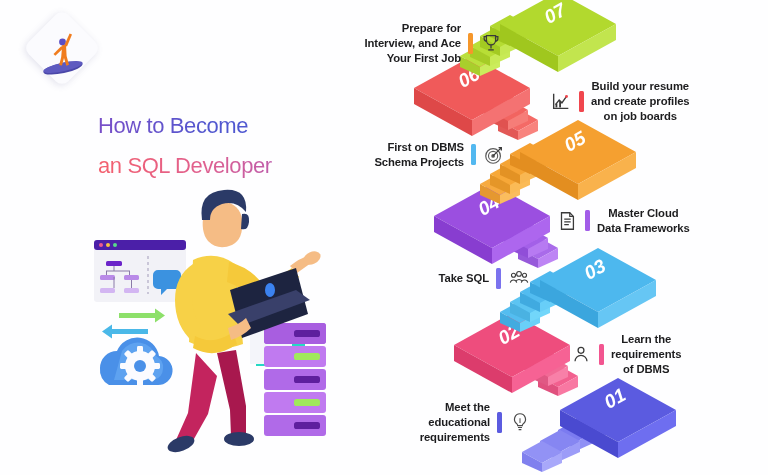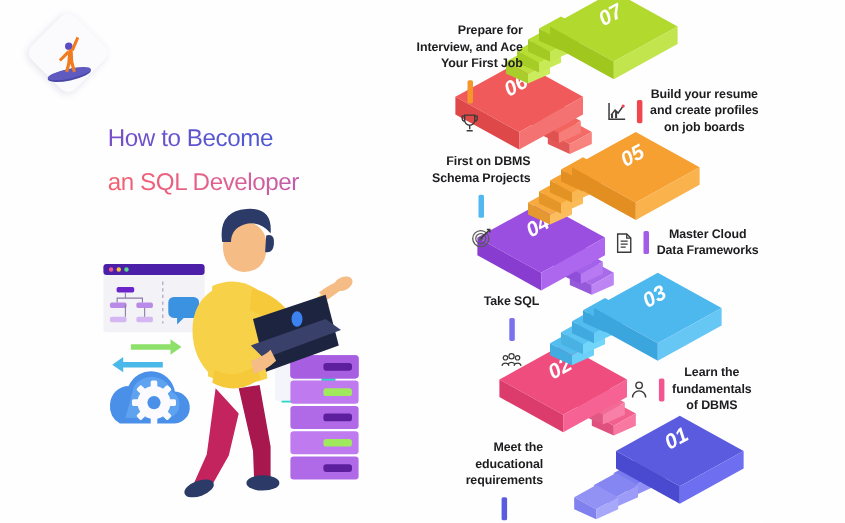--- a/index.html
+++ b/index.html
@@ -32,21 +32,21 @@
   .title-l1 { background-image:linear-gradient(95deg,#7a4fc8 0%,#5157cf 45%,#4a5ad6 100%); }
   .title-l2 { background-image:linear-gradient(95deg,#f4606d 0%,#e0608f 42%,#9a58c9 100%);margin-top:12px; }
 
   
   .illo { position:absolute; left:78px; top:178px; width:290px; height:297px; }
 
   
   .roadmap { position:absolute; left:380px; top:0; width:388px; height:475px; }
 
   .step-label { position:absolute; display:flex; align-items:center; gap:7px; }
-  .step-label.left  { flex-direction:column; justify-content:flex-end; }
+  .step-label.left  { flex-direction:row; justify-content:flex-end; }
   .step-label.right { flex-direction:row; justify-content:flex-start; }
   .lbl-text {
     font-size:11.3px; font-weight:bold; color:#1d1d1f;
     line-height:1.32; letter-spacing:-.1px; white-space:pre-line;
   }
   .left  .lbl-text { text-align:right; }
   .right .lbl-text { text-align:center; }
   .accent-bar { width:5px; height:21px; border-radius:1.5px; flex:none; }
   .lbl-icon { width:22px; height:22px; flex:none; display:block; }
 </style>
@@ -451,21 +451,21 @@
     </svg>
   </div>
 
   <div class="step-label right" style="left:570px; top:332px; width:195px;">
     <svg class="lbl-icon" viewBox="0 0 24 24">
       <circle cx="12" cy="8" r="3.2" fill="none" stroke="#3a3a3a" stroke-width="1.4"></circle>
       <path d="M5.5 20a6.5 6.5 0 0 1 13 0" fill="none" stroke="#3a3a3a" stroke-width="1.4"></path>
     </svg>
     <div class="accent-bar" style="background:#f25590"></div>
     <div class="lbl-text">Learn the
-fundamentals
+requirements
 of DBMS</div>
   </div>
 
   <div class="step-label left" style="left:386px; top:400px; width:145px;">
     <div class="lbl-text">Meet the
 educational
 requirements</div>
     <div class="accent-bar" style="background:#5b5be0"></div>
     <svg class="lbl-icon" viewBox="0 0 24 24">
       <path d="M12 3a6 6 0 0 1 3.6 10.8c-.7.6-1.1 1.3-1.1 2.2h-5c0-.9-.4-1.6-1.1-2.2A6 6 0 0 1 12 3z" fill="none" stroke="#4a4a4a" stroke-width="1.3"></path>

